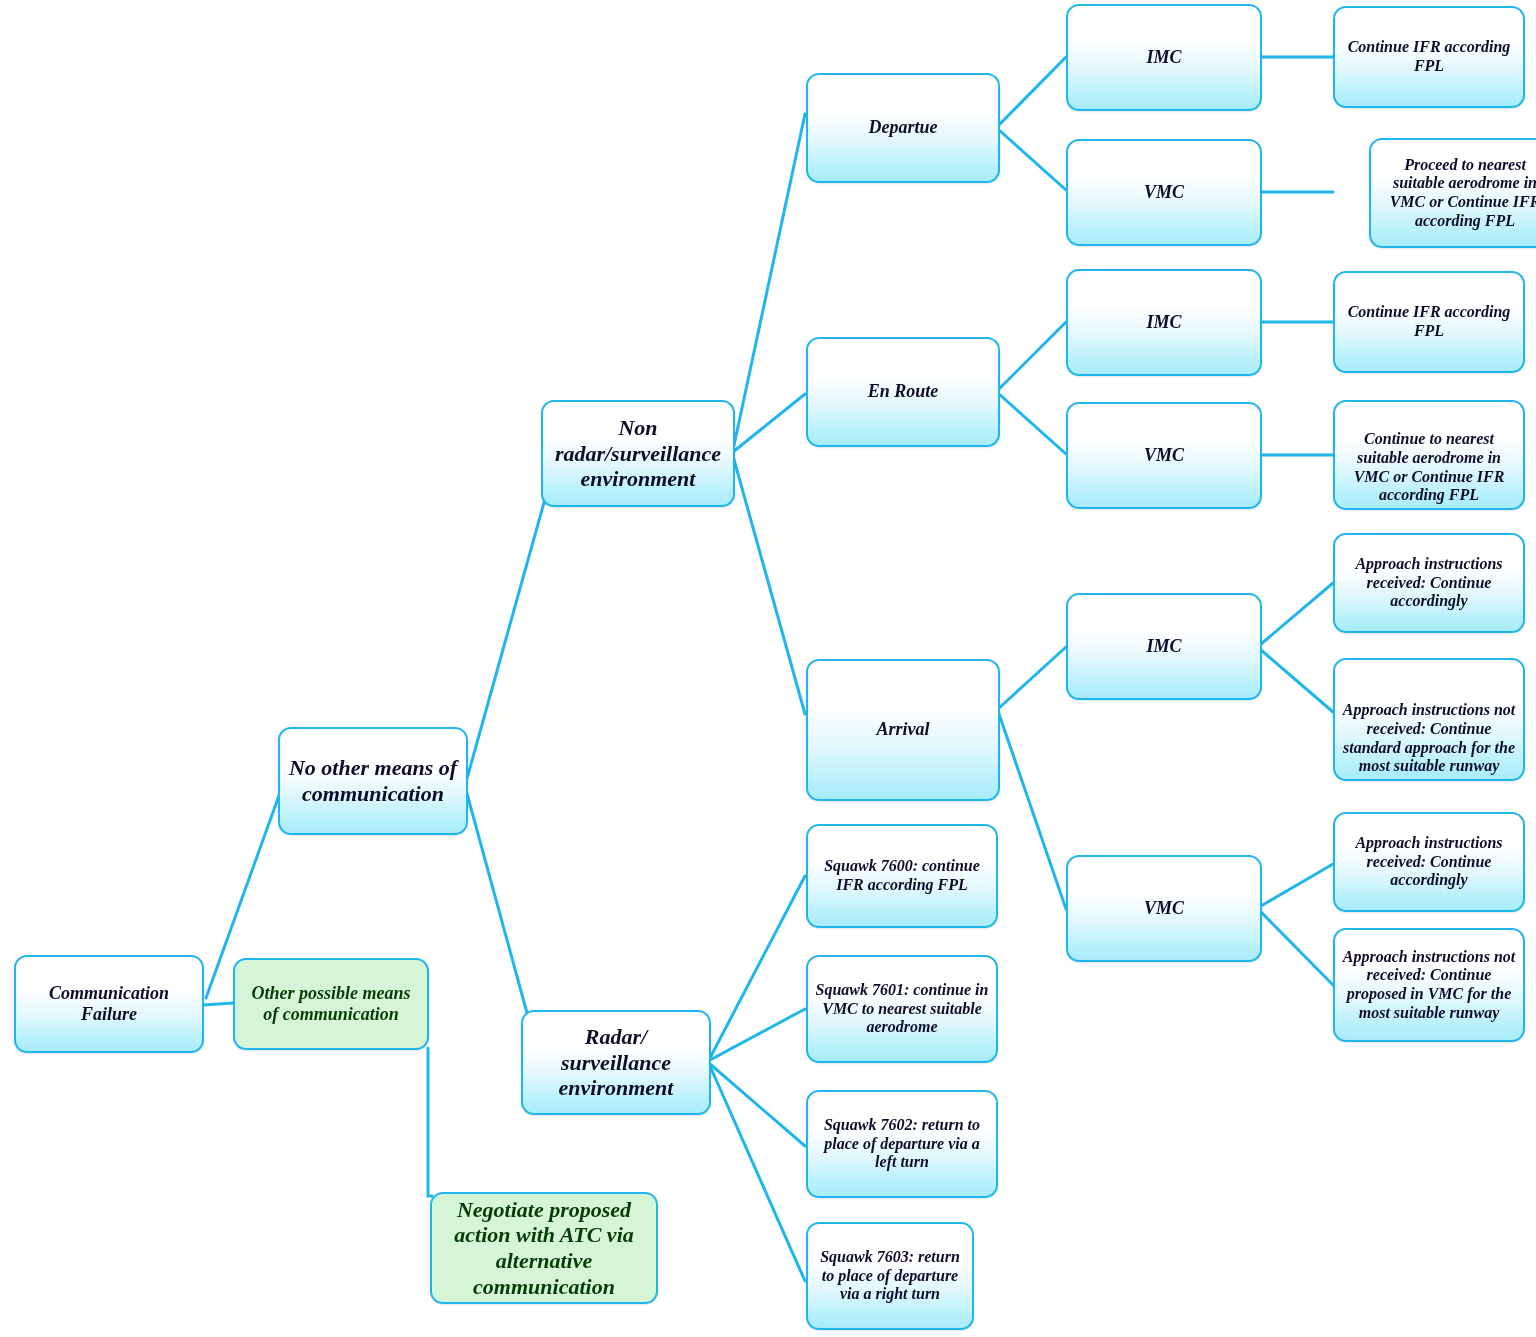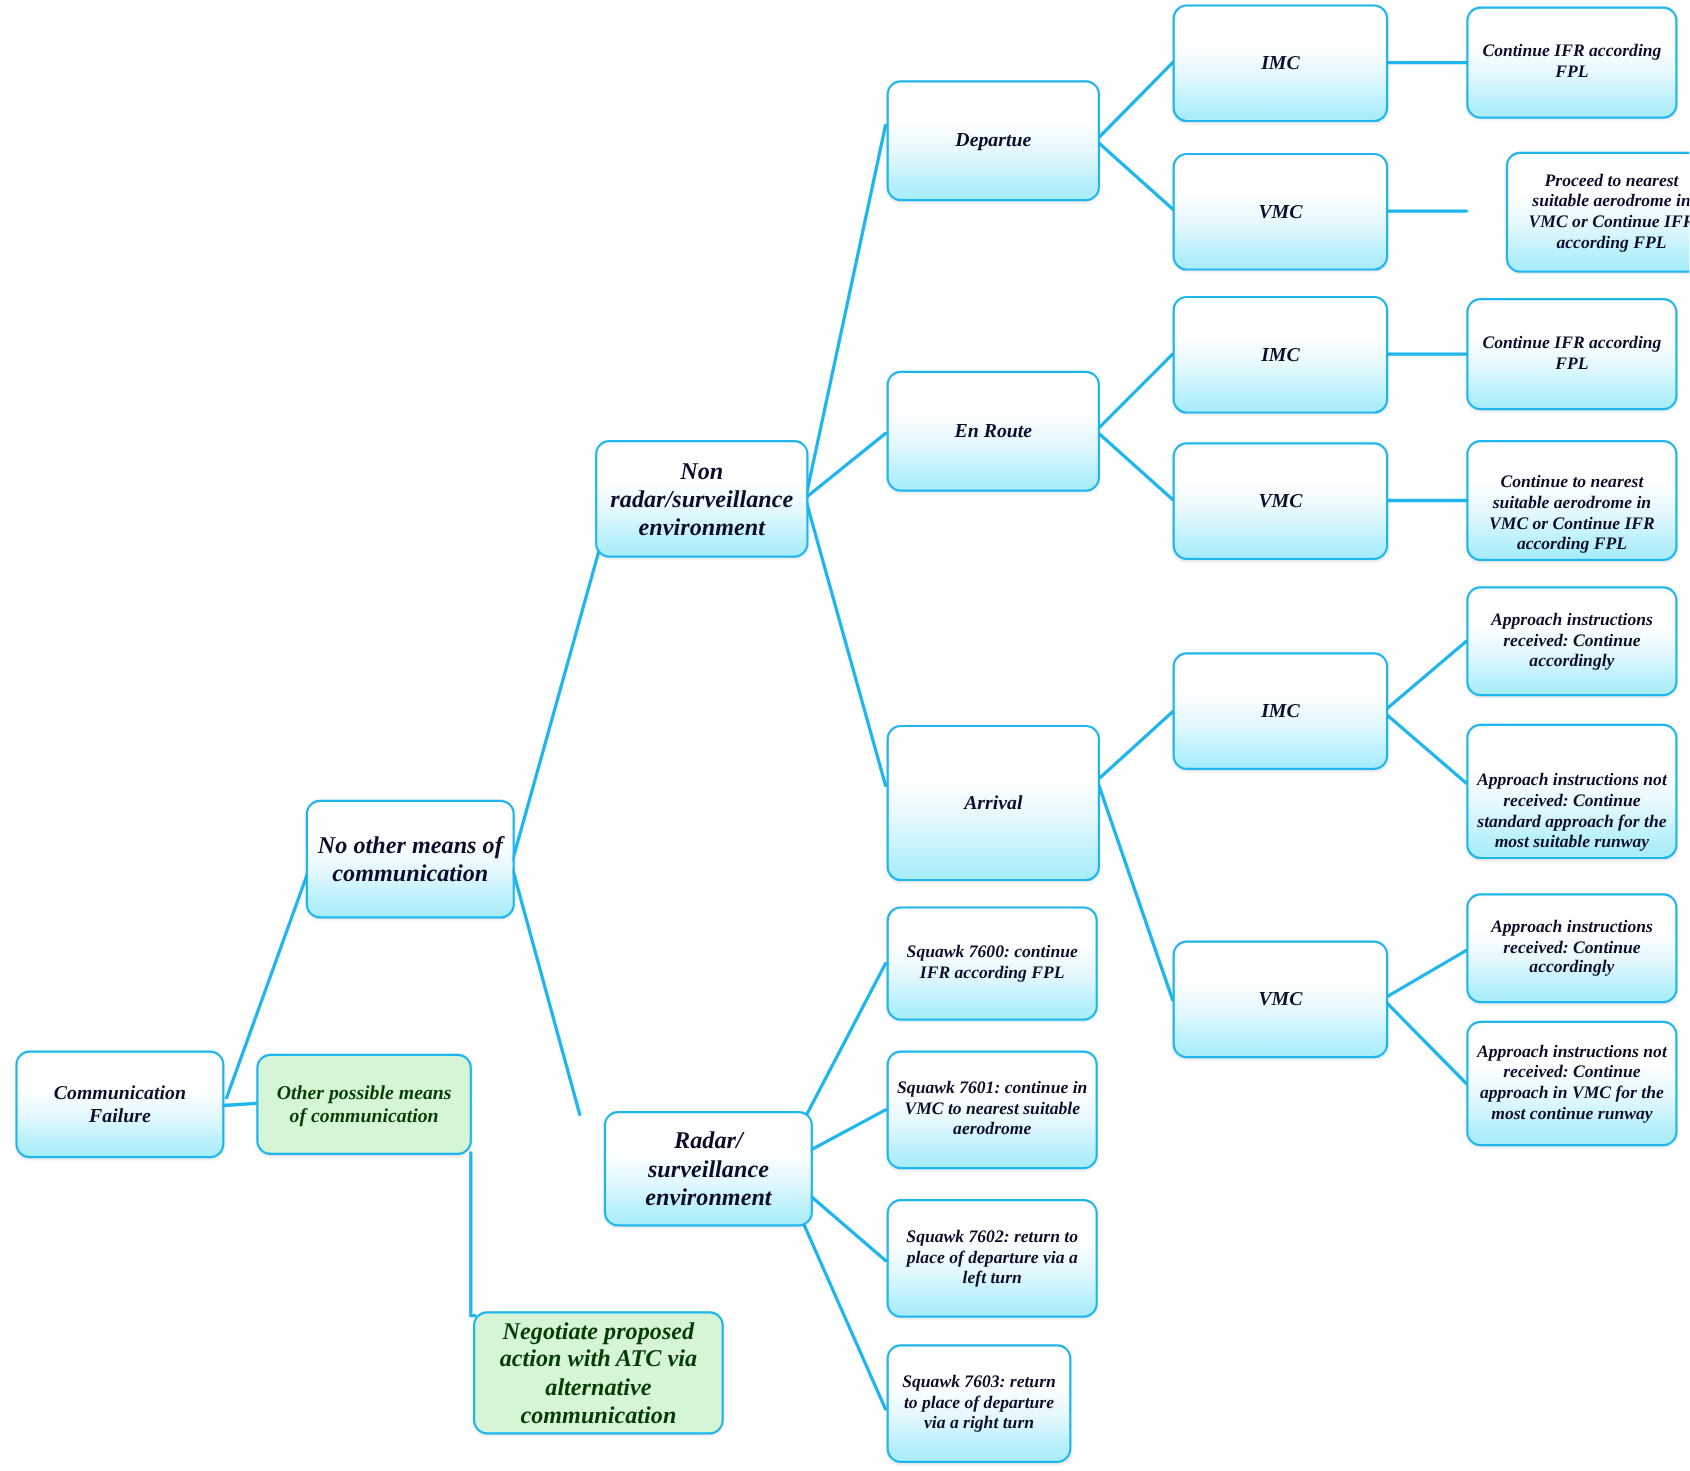--- a/index.html
+++ b/index.html
@@ -125,21 +125,21 @@
   </div>
 
   <div class="node green f17" style="left:430px; top:1192px; width:228px; height:112px;">
     <span class="label">Negotiate proposed action with ATC via alternative communication</span>
   </div>
 
   <div class="node f17" style="left:541px; top:400px; width:194px; height:107px;">
     <span class="label">Non radar/surveillance environment</span>
   </div>
 
-  <div class="node f17" style="left:549px; top:1010px; width:190px; height:105px;">
+  <div class="node f17" style="left:521px; top:1010px; width:190px; height:105px;">
     <span class="label">Radar/ surveillance environment</span>
   </div>
 
   <div class="node f18" style="left:806px; top:73px; width:194px; height:110px;">
     <span class="label">Departue</span>
   </div>
 
   <div class="node f18" style="left:806px; top:337px; width:194px; height:110px;">
     <span class="label">En Route</span>
   </div>
@@ -194,21 +194,21 @@
 
   <div class="node f16" style="left:1333px; top:658px; width:192px; height:123px;align-items:flex-end;">
     <span class="label">Approach instructions not received: Continue standard approach for the most suitable runway</span>
   </div>
 
   <div class="node f16" style="left:1333px; top:812px; width:192px; height:100px;">
     <span class="label">Approach instructions received: Continue accordingly</span>
   </div>
 
   <div class="node f16" style="left:1333px; top:928px; width:192px; height:114px;">
-    <span class="label">Approach instructions not received: Continue approach in VMC for the most continue runway</span>
+    <span class="label">Approach instructions not received: Continue proposed in VMC for the most suitable runway</span>
   </div>
 
   <div class="node f16" style="left:806px; top:824px; width:192px; height:104px;">
     <span class="label">Squawk 7600: continue IFR according FPL</span>
   </div>
 
   <div class="node f16" style="left:806px; top:955px; width:192px; height:108px;">
     <span class="label">Squawk 7601: continue in VMC to nearest suitable aerodrome</span>
   </div>
 

